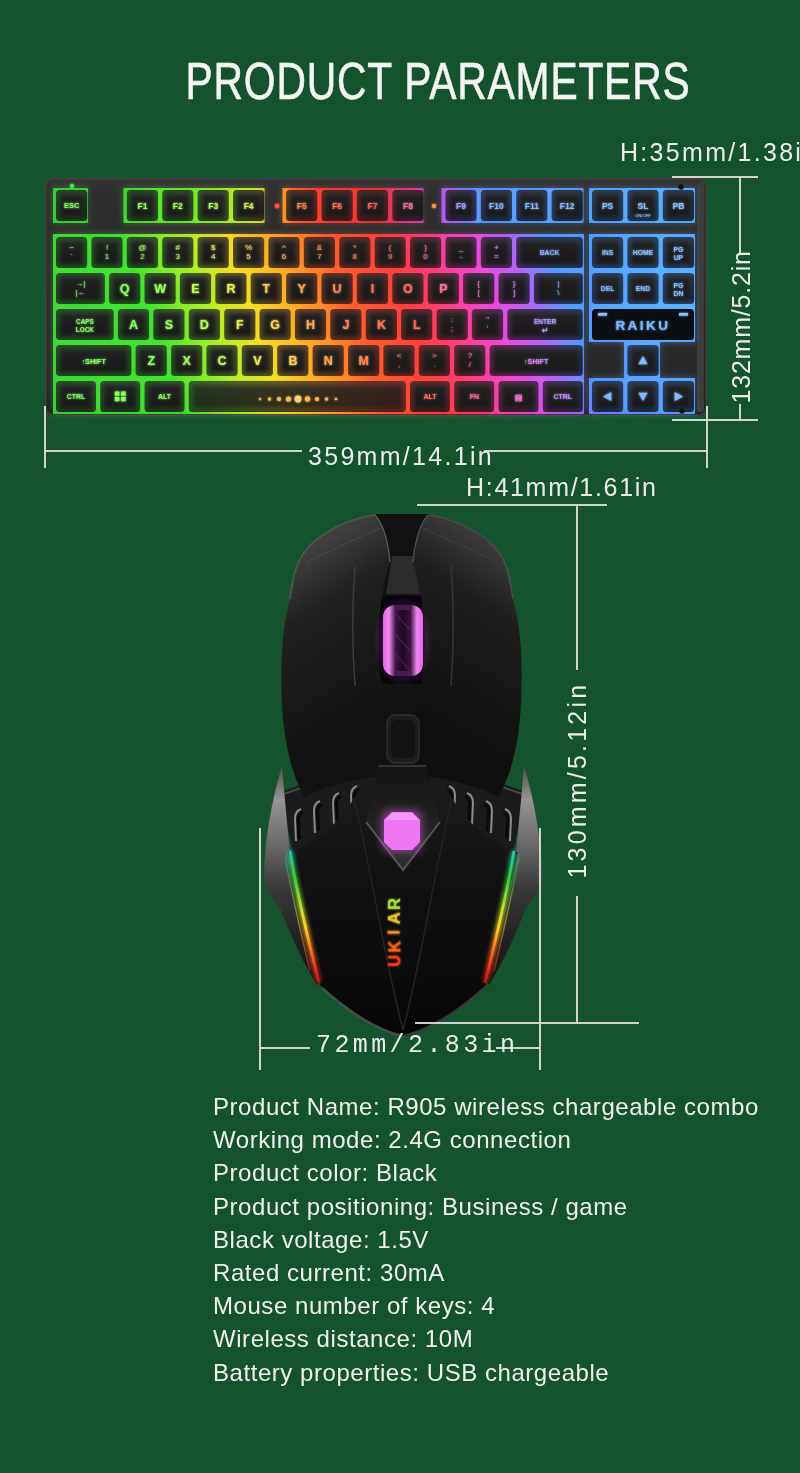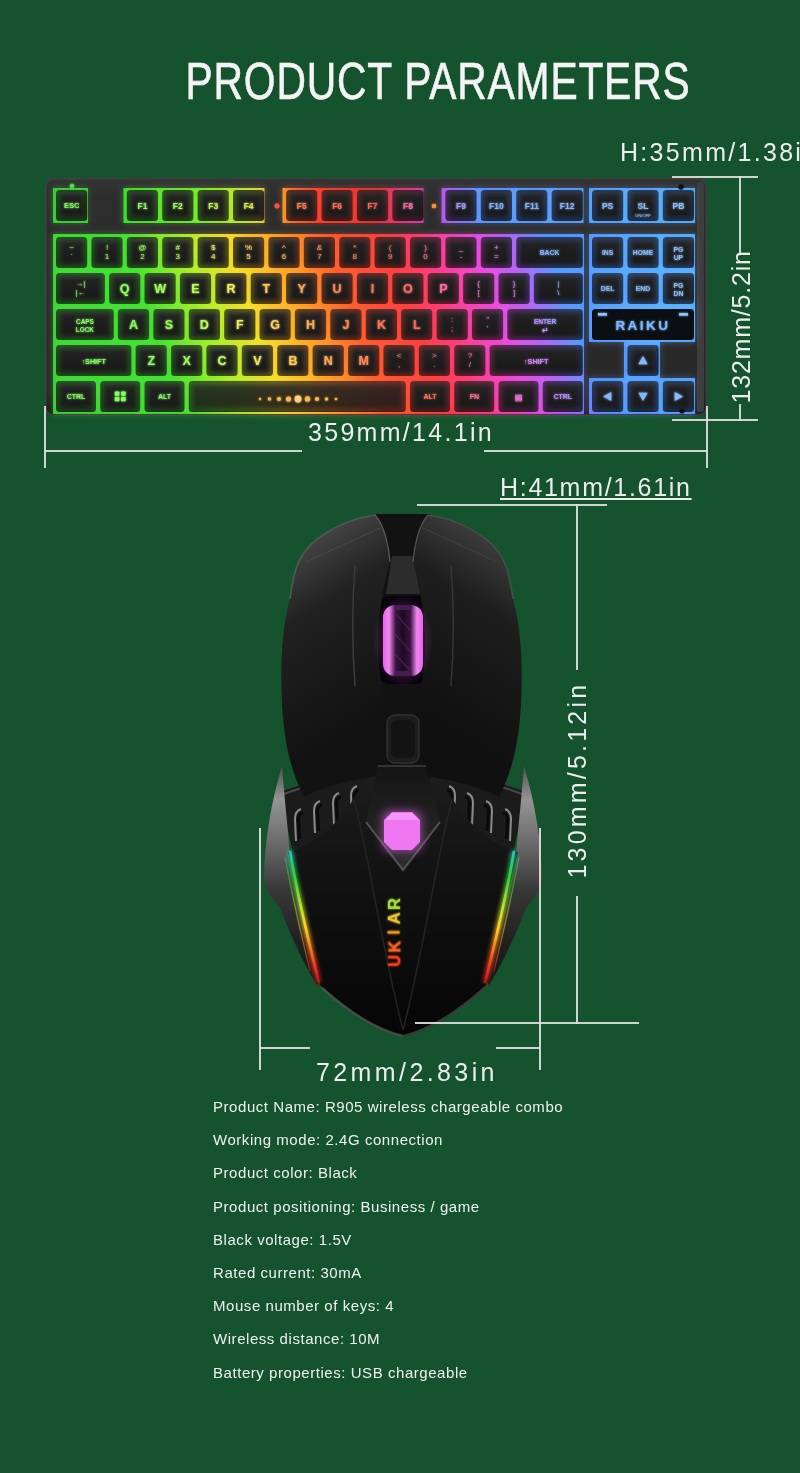--- a/index.html
+++ b/index.html
@@ -2,21 +2,21 @@
 <html><head><meta charset="utf-8">
 <style>
 html,body{margin:0;padding:0;background:#262626;}
 #page{position:relative;width:800px;height:1473px;background:#14532d;overflow:hidden;
  font-family:"Liberation Sans",sans-serif;color:#ededed;}
 .title{position:absolute;left:38px;top:52px;width:800px;text-align:center;font-size:51px;
  color:#f4f4f4;letter-spacing:1px;transform:scaleX(0.8);white-space:nowrap;-webkit-text-stroke:0.6px #f4f4f4;}
 .dim{position:absolute;font-size:25px;letter-spacing:2.3px;color:#ececec;white-space:nowrap;}
 .rot{transform:rotate(-90deg);transform-origin:center center;text-align:center;}
 .ln{position:absolute;background:rgba(224,224,224,0.92);}
-.specs{position:absolute;left:213px;top:1090px;font-size:15px;letter-spacing:0.55px;color:#f0f0f0;}
+.specs{position:absolute;left:213px;top:1090px;font-size:24px;letter-spacing:0.55px;color:#f0f0f0;}
 .specs div{height:33.2px;line-height:33.2px;}
 </style></head>
 <body>
 <div id="page">
 <svg style="position:absolute;left:0;top:0" width="800" height="1473" viewBox="0 0 800 1473" font-family="'Liberation Sans',sans-serif">
 <defs>
 <linearGradient id="kbg" x1="30" y1="430" x2="680" y2="210" gradientUnits="userSpaceOnUse">
 <stop offset="0" stop-color="#2cc52c"></stop>
           <stop offset="0.22" stop-color="#35d624"></stop>
 <stop offset="0.30" stop-color="#96e81e"></stop>
@@ -496,24 +496,24 @@
     <div class="ln" style="left:496px;top:1047px;width:44px;height:2px"></div>
     <div class="ln" style="left:259px;top:828px;width:2px;height:242px"></div>
     <div class="ln" style="left:539px;top:828px;width:2px;height:242px"></div>
     <div class="ln" style="left:739px;top:176px;width:2px;height:77px"></div>
     <div class="ln" style="left:739px;top:404px;width:2px;height:17px"></div>
     <div class="ln" style="left:576px;top:504px;width:2px;height:166px"></div>
     <div class="ln" style="left:576px;top:896px;width:2px;height:128px"></div>
 <div class="title">PRODUCT PARAMETERS</div>
 <div class="dim" style="left:620px;top:138px;">H:35mm/1.38in</div>
 <div class="dim rot" style="left:666px;top:314px;width:150px;letter-spacing:0.8px;">132mm/5.2in</div>
-<div class="dim" style="left:308px;top:418px;">359mm/14.1in</div>
-<div class="dim" style="left:500px;top:473px;letter-spacing:1.7px;text-decoration:underline;">H:41mm/1.61in</div>
+<div class="dim" style="left:308px;top:442px;">359mm/14.1in</div>
+<div class="dim" style="left:466px;top:473px;letter-spacing:1.7px;">H:41mm/1.61in</div>
 <div class="dim rot" style="left:481px;top:768px;width:192px;letter-spacing:3.2px;">130mm/5.12in</div>
-<div class="dim" style="left:316px;top:1058px;letter-spacing:3.4px;">72mm/2.83in</div>
+<div class="dim" style="left:316px;top:1031px;letter-spacing:3.4px;font-family:Liberation Mono, monospace;">72mm/2.83in</div>
 <div class="specs">
 <div>Product Name: R905 wireless chargeable combo</div>
       <div>Working mode: 2.4G connection</div>
       <div>Product color: Black</div>
       <div>Product positioning: Business / game</div>
       <div>Black voltage: 1.5V</div>
       <div>Rated current: 30mA</div>
       <div>Mouse number of keys: 4</div>
       <div>Wireless distance: 10M</div>
       <div>Battery properties: USB chargeable</div>

